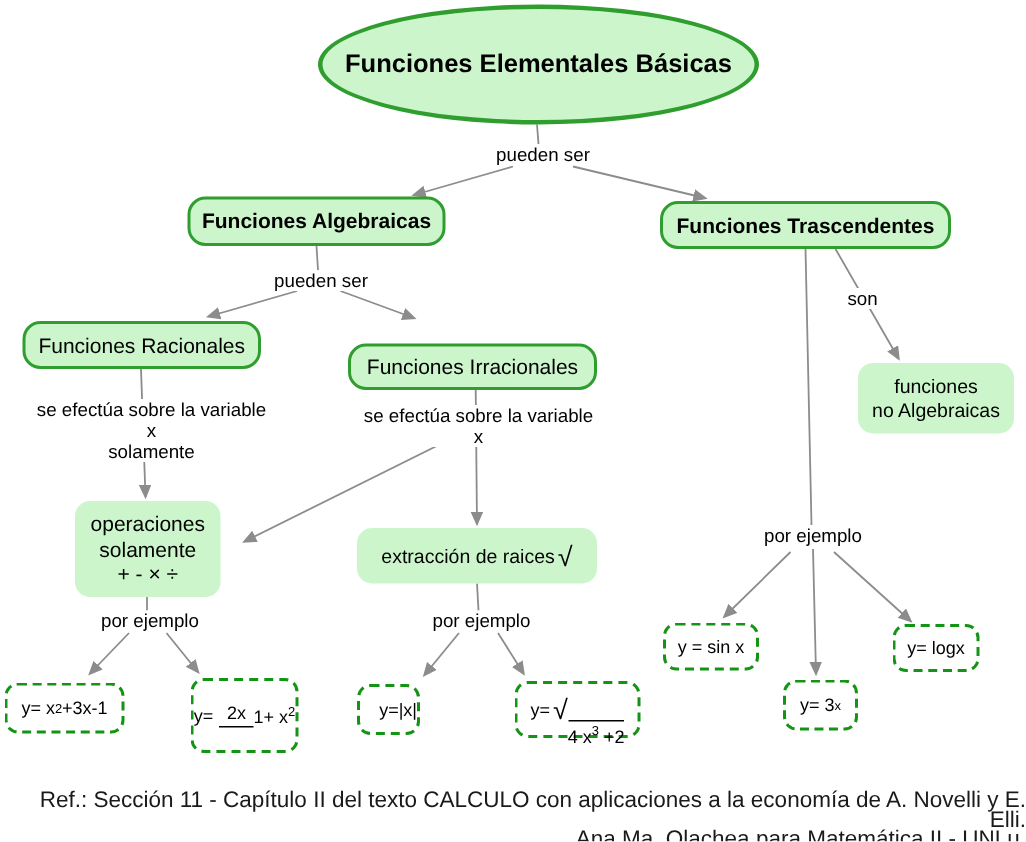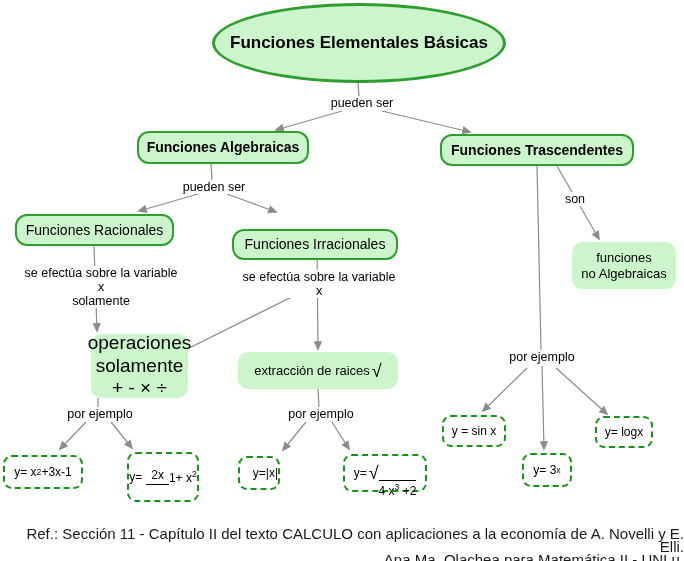--- a/index.html
+++ b/index.html
@@ -70,37 +70,37 @@
       <line x1="527" y1="368" x2="483" y2="411" marker-end="url(#arr)"></line>
       <line x1="542" y1="366" x2="544" y2="449" marker-end="url(#arr)"></line>
       <line x1="556" y1="368" x2="607" y2="414" marker-end="url(#arr)"></line>
     </g>
   </svg>
 
   <div class="node ellipse" style="left:212px; top:3px; width:294px; height:80px; padding:0 10px;">
     <span>Funciones Elementales Básicas</span>
   </div>
 
-  <div class="node bordered bold" style="left:137px; top:131px; width:172px; height:33px;">
+  <div class="node bordered bold" style="left:125px; top:131px; width:172px; height:33px;">
     <span>Funciones Algebraicas</span>
   </div>
 
   <div class="node bordered bold" style="left:440px; top:134px; width:194px; height:32px;">
     <span>Funciones Trascendentes</span>
   </div>
 
   <div class="node bordered" style="left:15px; top:214px; width:159px; height:32px;">
     <span>Funciones Racionales</span>
   </div>
 
   <div class="node bordered" style="left:232px; top:229px; width:166px; height:31px;">
     <span>Funciones Irracionales</span>
   </div>
 
-  <div class="node plain" style="left:50px; top:334px; width:97px; height:64px; font-size:19px; flex-direction:column;margin-left:41px;">
+  <div class="node plain" style="left:50px; top:334px; width:97px; height:64px; font-size:14px; flex-direction:column;">
     <span>operaciones</span>
     <span>solamente</span>
     <span>+ - × ÷</span>
   </div>
 
   <div class="node plain" style="left:238px; top:352px; width:160px; height:37px; font-size:13px;">
     <span>extracción de raices</span>
     <span class="rad">√</span>
   </div>
 

